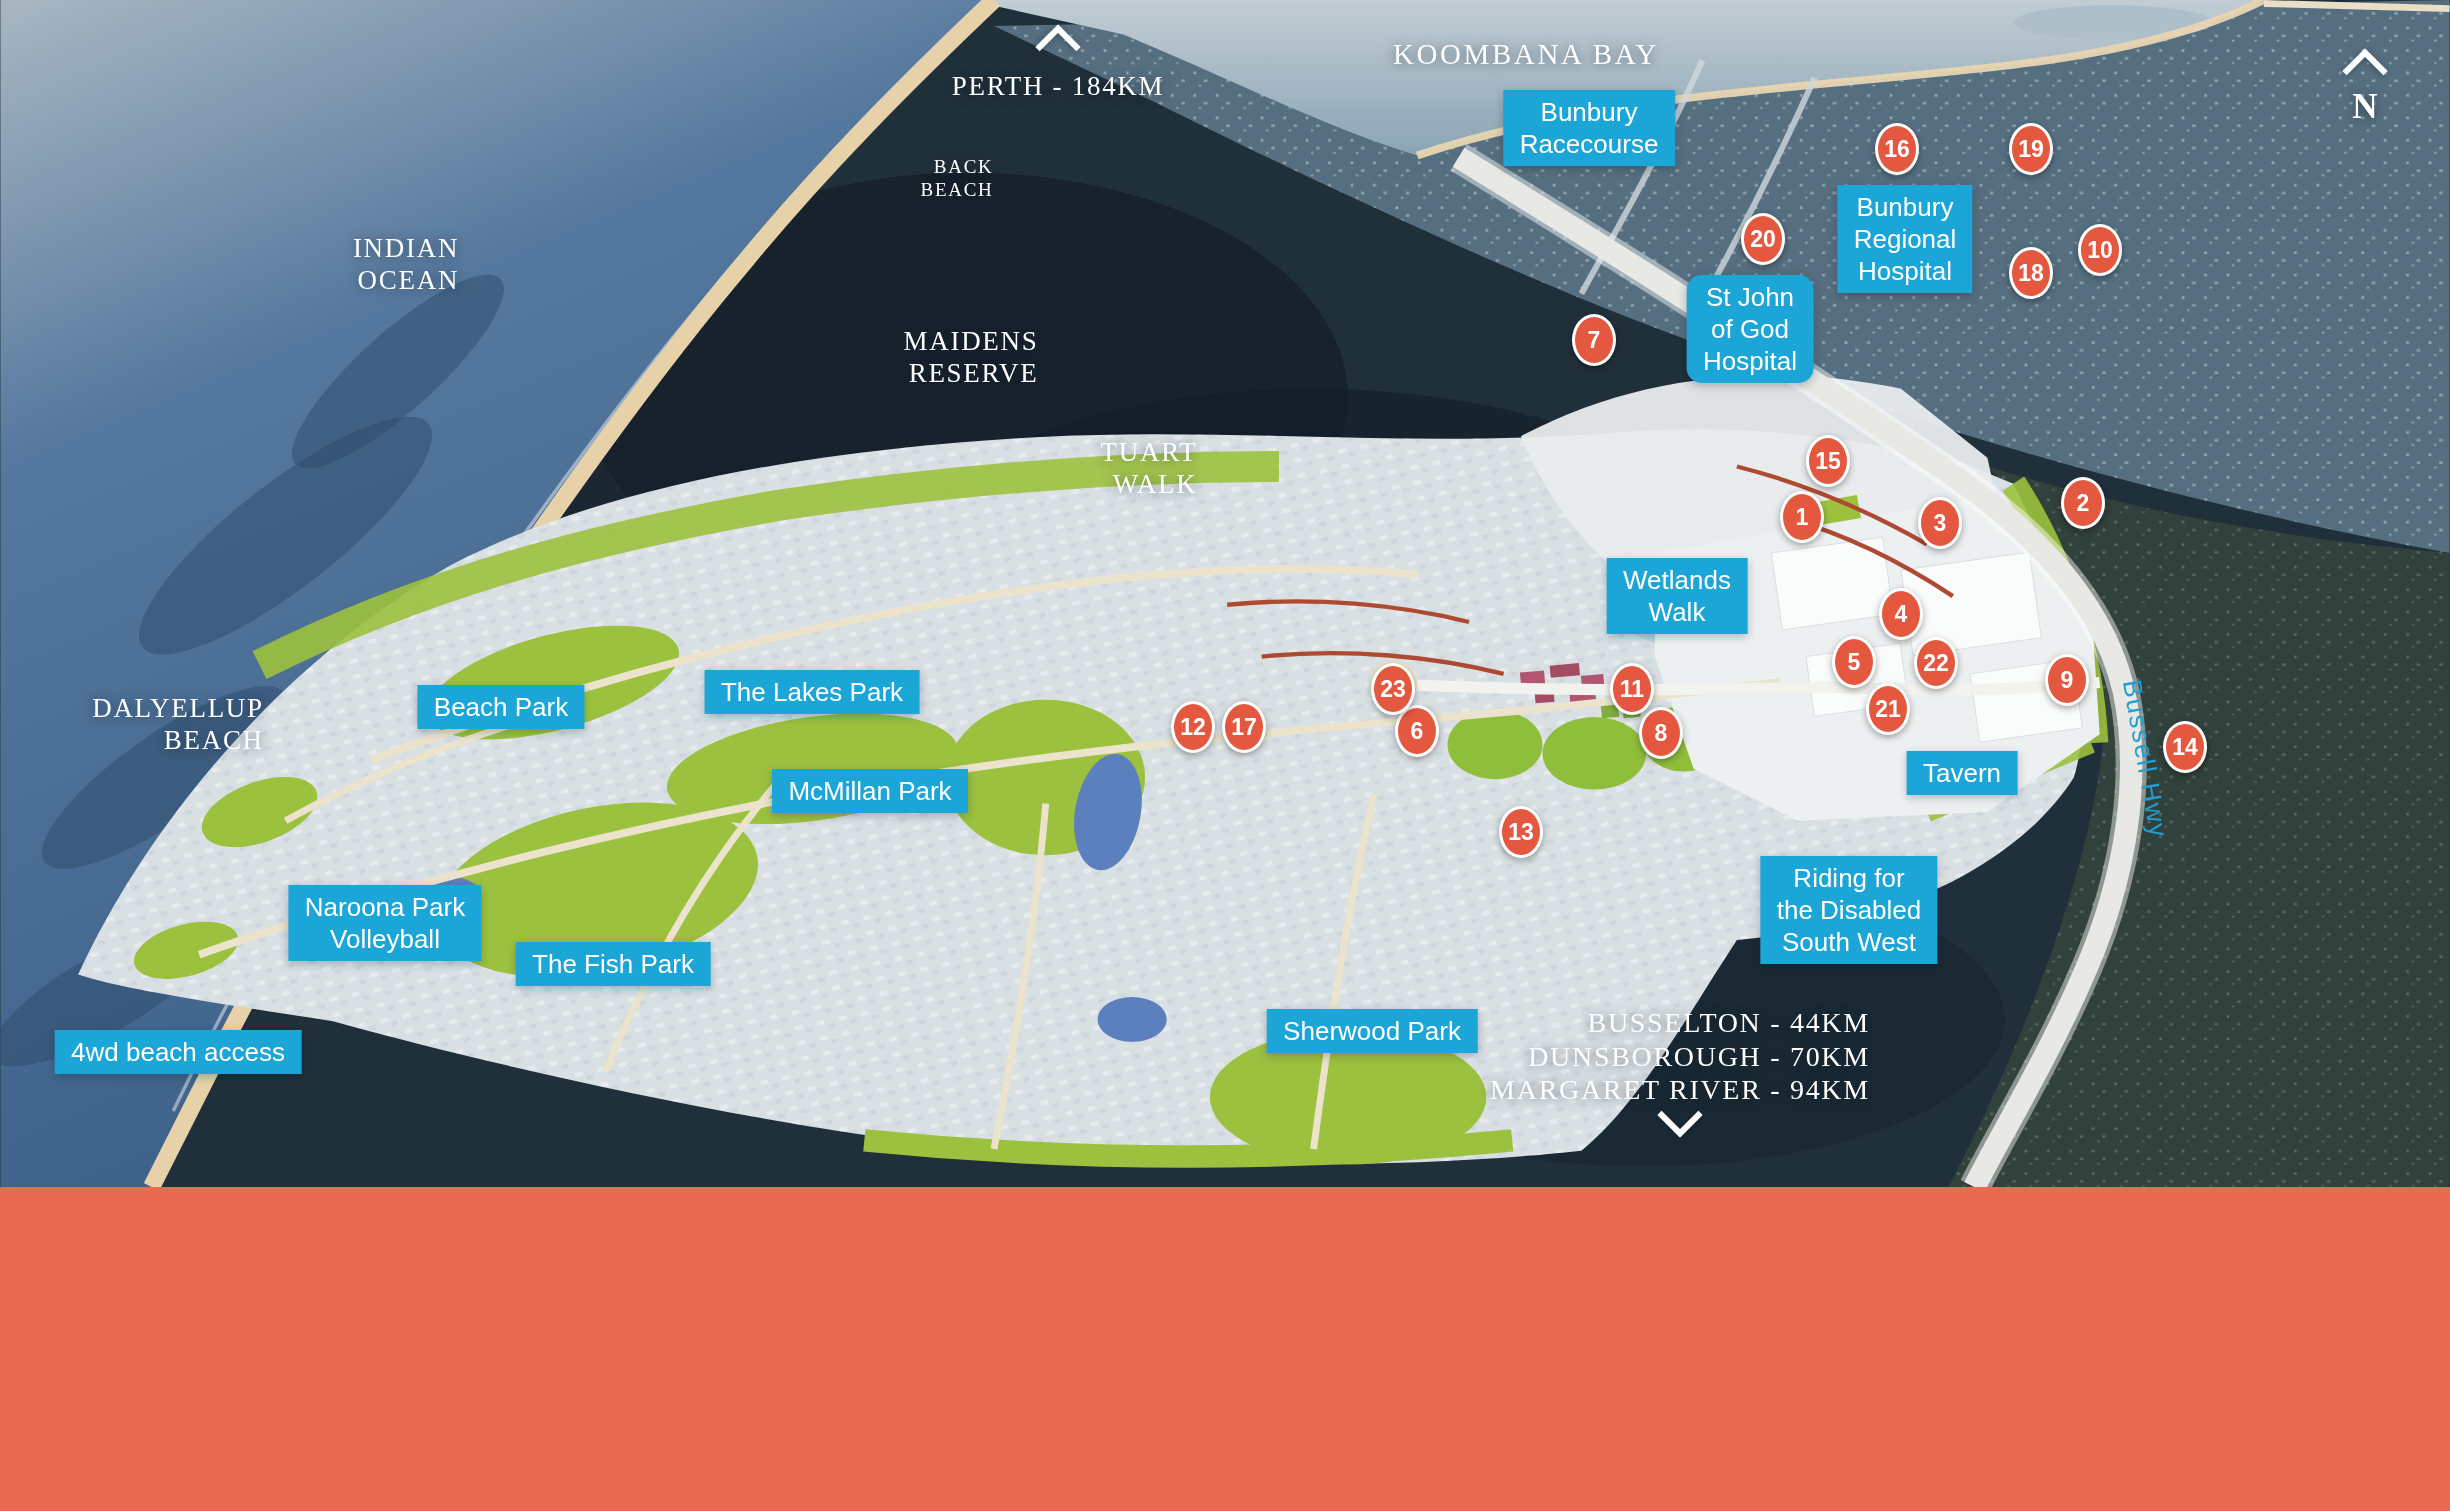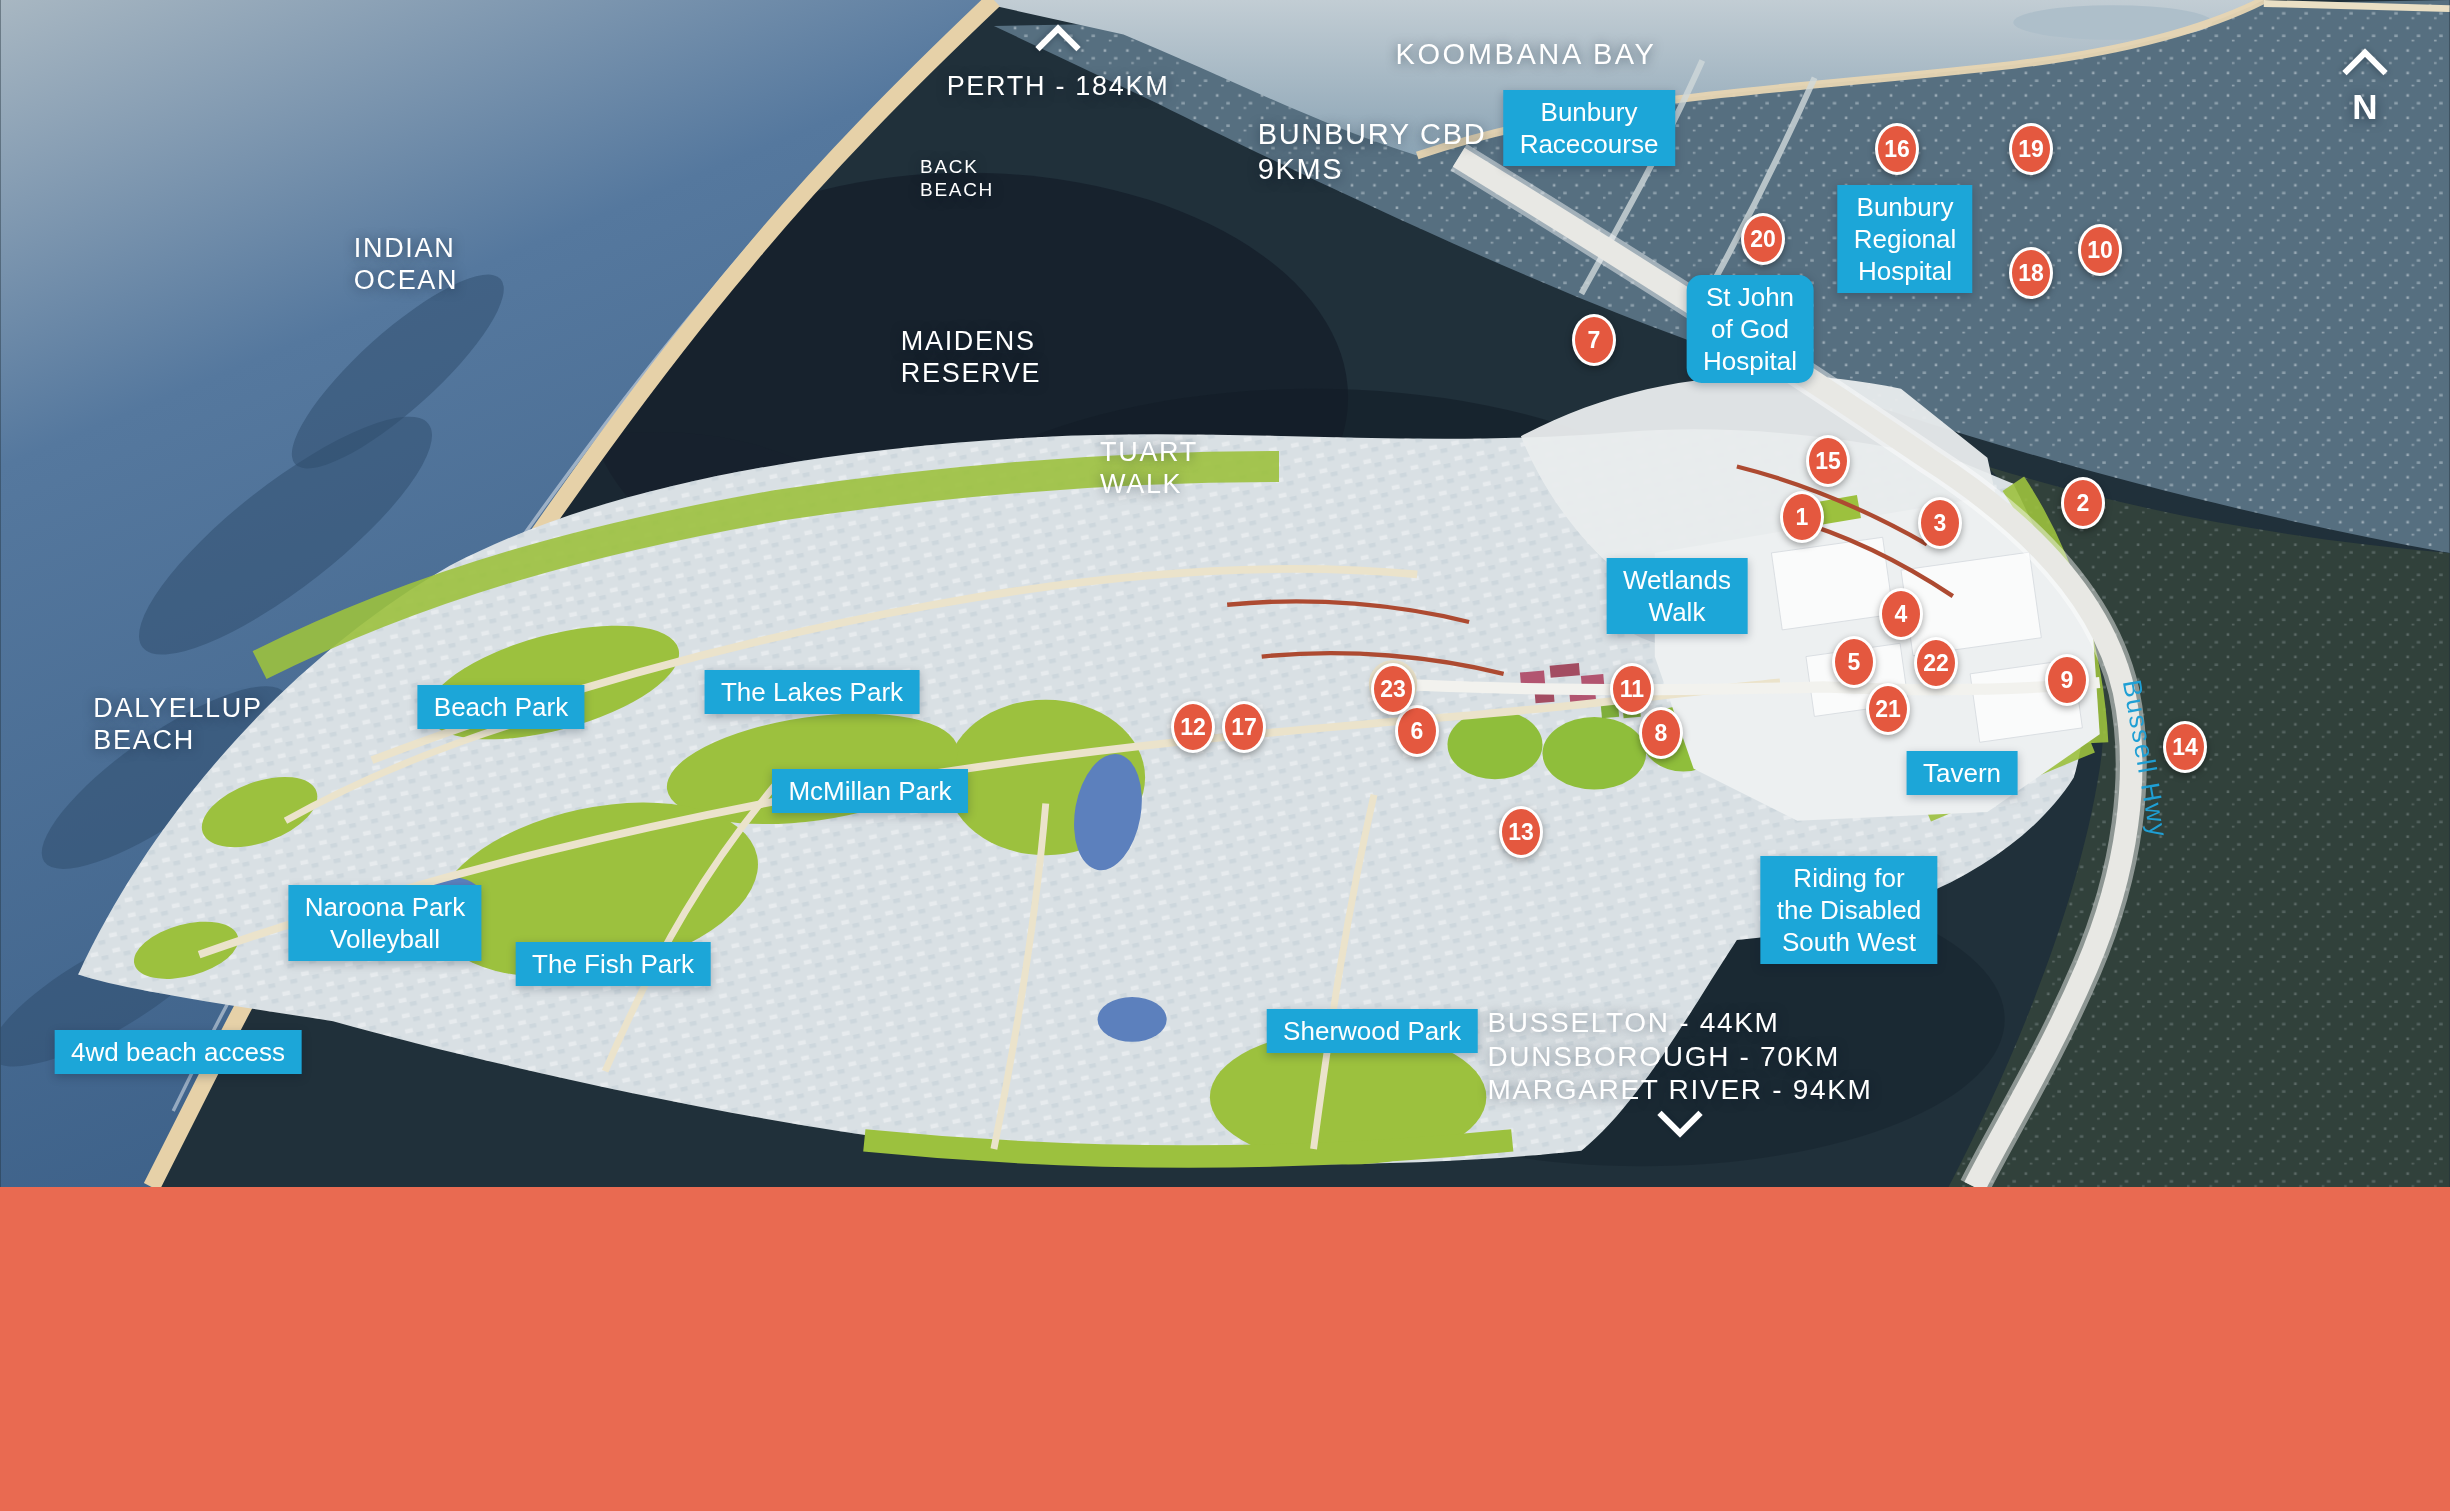--- a/index.html
+++ b/index.html
@@ -3,23 +3,23 @@
 <meta charset="utf-8">
 <style>
   html,body{margin:0;padding:0;background:#20303a;}
   #page{position:relative;width:2450px;height:1512px;overflow:hidden;
         font-family:"Liberation Sans",sans-serif;}
   #map-art{position:absolute;left:0;top:0;z-index:0;}
   .layer{position:absolute;left:0;top:0;width:2450px;height:1512px;pointer-events:none;}
   #marker-layer{z-index:2}
   #label-layer{z-index:3}
   #legend-band{position:absolute;left:0;top:1187px;width:2450px;height:324px;background:#e96a51;z-index:1;}
-  .maplabel{position:absolute;transform:translate(-50%,-50%);color:#ffffff;text-align:left;
+  .maplabel{position:absolute;transform:translate(-50%,-50%);color:#ffffff;text-align:right;
             white-space:pre-line;line-height:1.2;font-weight:400;
-            text-shadow:0 1.7px 10.4px rgba(8,22,38,.5);}
+            text-shadow:0 1.7px 10.4px rgba(8,22,38,.5);font-family:Liberation Serif, serif;}
   .maplabel.compass{font-weight:600;}
   .chev{position:absolute;width:26px;height:26px;border-top:6px solid #ffffff;border-left:6px solid #ffffff;
         filter:drop-shadow(0 1.7px 3.5px rgba(8,22,38,.4));}
   .chev.up{transform:translate(-50%,-50%) rotate(45deg);}
   .chev.down{transform:translate(-50%,-50%) rotate(225deg);}
   .placebox{position:absolute;transform:translate(-50%,-50%);background:#1ca6d8;color:#ffffff;
             font-size:26px;line-height:32px;padding:6px 16.4px;text-align:center;white-space:pre-line;
             box-shadow:0 2.6px 8.6px rgba(0,25,45,.25);}
   .hwy-label{position:absolute;color:#1f9fd4;font-size:26px;letter-spacing:1.7px;white-space:nowrap;font-weight:400;}
   .marker{position:absolute;width:38px;height:46px;transform:translate(-50%,-50%);
@@ -176,22 +176,20 @@
       <div class="marker" style="left: 2031px; top: 273px;">18</div>
       <div class="marker" style="left: 2031px; top: 149px;">19</div>
       <div class="marker" style="left: 1763px; top: 239px;">20</div>
       <div class="marker" style="left: 1888px; top: 709px;">21</div>
       <div class="marker" style="left: 1936px; top: 663px;">22</div>
       <div class="marker" style="left: 1393px; top: 689px;">23</div>
     </div>
   <div class="layer" id="label-layer">
       <div class="maplabel" style="left: 1058px; top: 86px; font-size: 27px; letter-spacing: 1.7px;">PERTH - 184KM</div>
       <div class="maplabel" style="left: 1526px; top: 54px; font-size: 29px; letter-spacing: 2.6px;">KOOMBANA BAY</div>
-      <div class="maplabel" style="left: 1372px; top: 152px; font-size: 29px; letter-spacing: 1.7px;">BUNBURY CBD
-9KMS</div>
       <div class="maplabel" style="left: 957px; top: 179px; font-size: 19px; letter-spacing: 1.7px;">BACK
 BEACH</div>
       <div class="maplabel" style="left: 406px; top: 264px; font-size: 27px; letter-spacing: 1.7px;">INDIAN
 OCEAN</div>
       <div class="maplabel" style="left: 971px; top: 357px; font-size: 27px; letter-spacing: 1.7px;">MAIDENS
 RESERVE</div>
       <div class="maplabel" style="left: 1149px; top: 468px; font-size: 27px; letter-spacing: 1.7px;">TUART
 WALK</div>
       <div class="maplabel" style="left: 178px; top: 724px; font-size: 27px; letter-spacing: 1.7px;">DALYELLUP
 BEACH</div>

